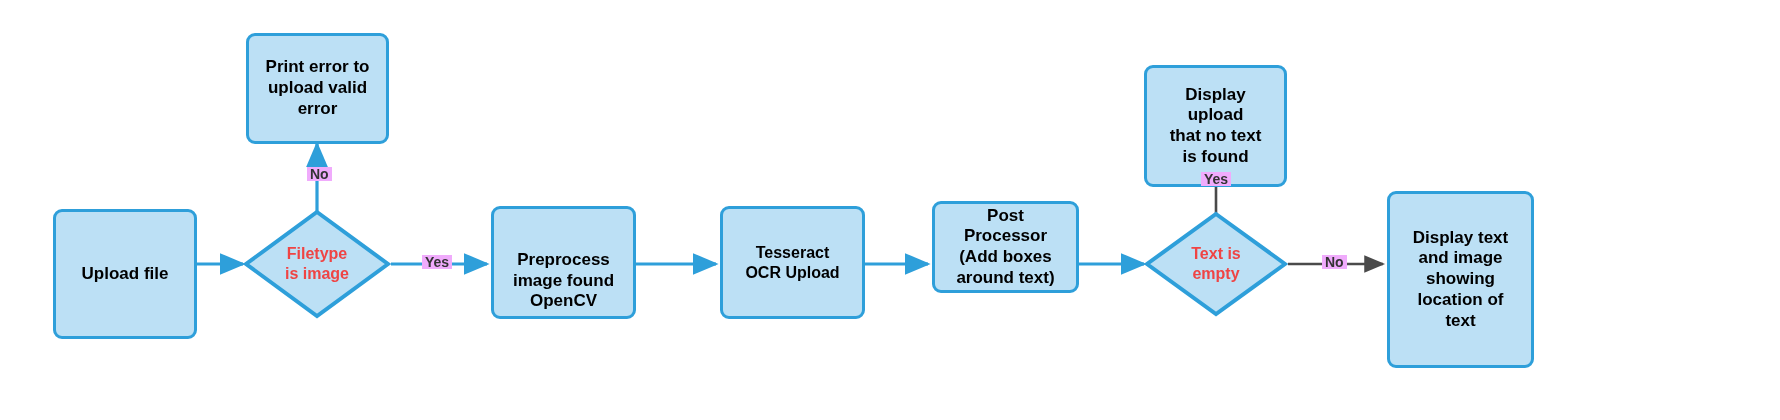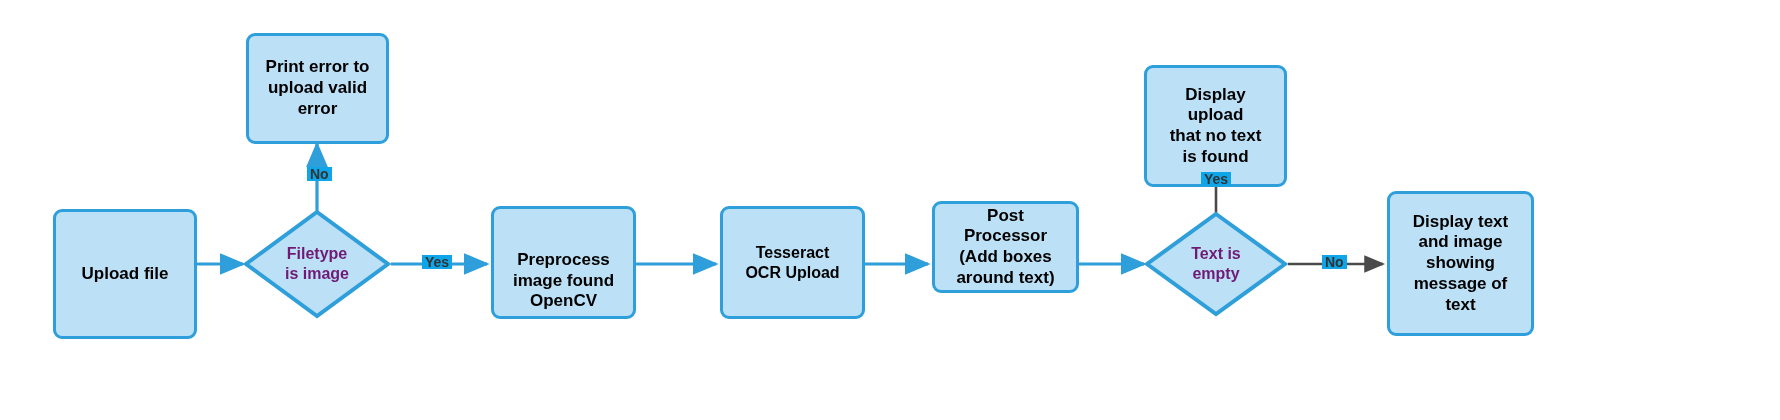--- a/index.html
+++ b/index.html
@@ -31,29 +31,29 @@
   .diamond-wrap{
     position:absolute;
     z-index:3;
     display:flex;align-items:center;justify-content:center;
   }
   .diamond-shape{
     position:absolute;left:0;top:0;width:100%;height:100%;
   }
   .diamond-label{
     position:relative;z-index:2;
-    color:#701a75;font-weight:bold;text-align:center;line-height:1.22;
+    color:#ef4444;font-weight:bold;text-align:center;line-height:1.22;
     pointer-events:none;
   }
   .edge-label{
     position:absolute;
     z-index:4;
     color:#333333;
     font-weight:bold;
-    background:#0ea5e9;
+    background:#f0abfc;
     padding:0 3px;
     white-space:nowrap;
     line-height:1;
   }
 </style>
 </head>
 <body>
 
 <div id="canvas">
 
@@ -142,26 +142,26 @@
 
   <div class="node box" style="left:1144px;top:29px;width:143px;height:122px;font-size:17px;margin-top:36px;">
     <div>
       <div>Display</div>
       <div>upload</div>
       <div>that no text</div>
       <div>is found</div>
     </div>
   </div>
 
-  <div class="node box" style="left:1387px;top:191px;width:147px;height:145px;font-size:17px;">
+  <div class="node box" style="left:1387px;top:191px;width:147px;height:177px;font-size:17px;">
     <div>
       <div>Display text</div>
       <div>and image</div>
       <div>showing</div>
-      <div>message of</div>
+      <div>location of</div>
       <div>text</div>
     </div>
   </div>
 
   <div class="edge-label" style="left:307px;top:167px;font-size:14px;color:#333333;">No</div>
 
   <div class="edge-label" style="left:422px;top:255px;font-size:14px;color:#333333;">Yes</div>
 
   <div class="edge-label" style="left:1201px;top:172px;font-size:14px;color:#333333;">Yes</div>
 

